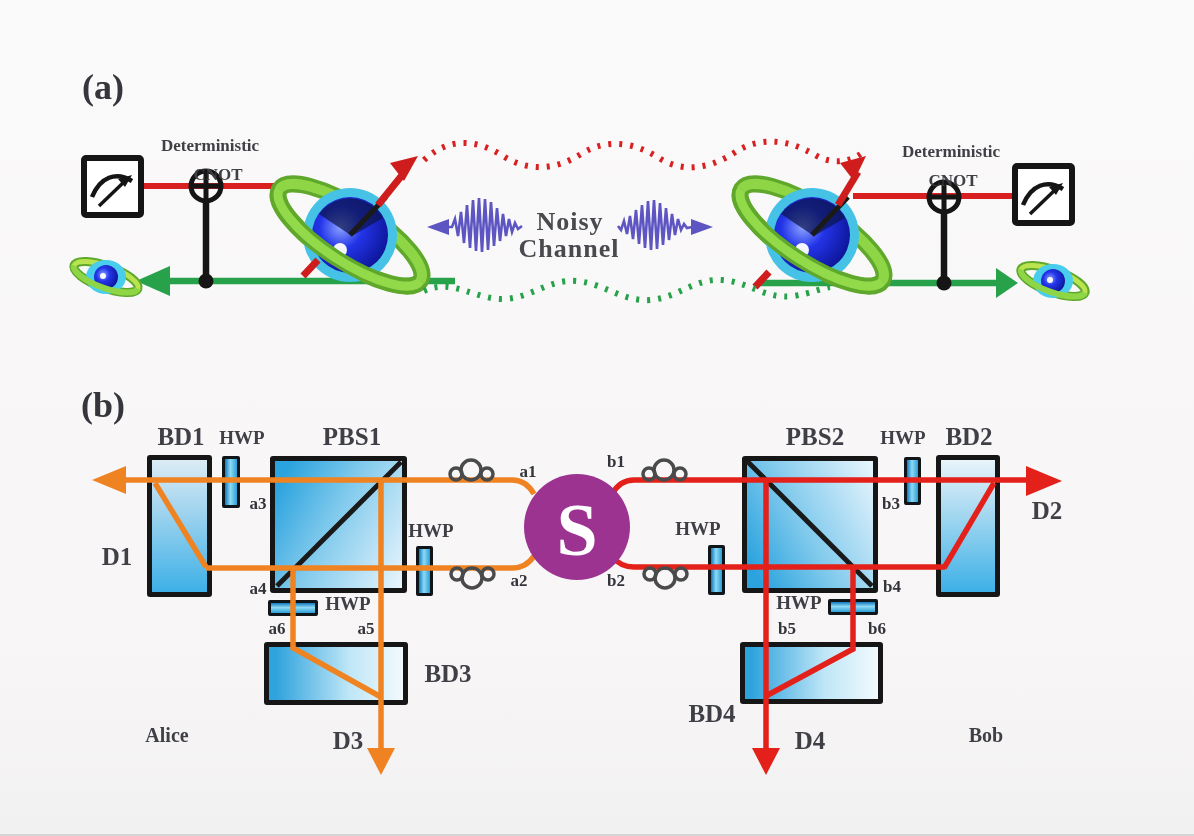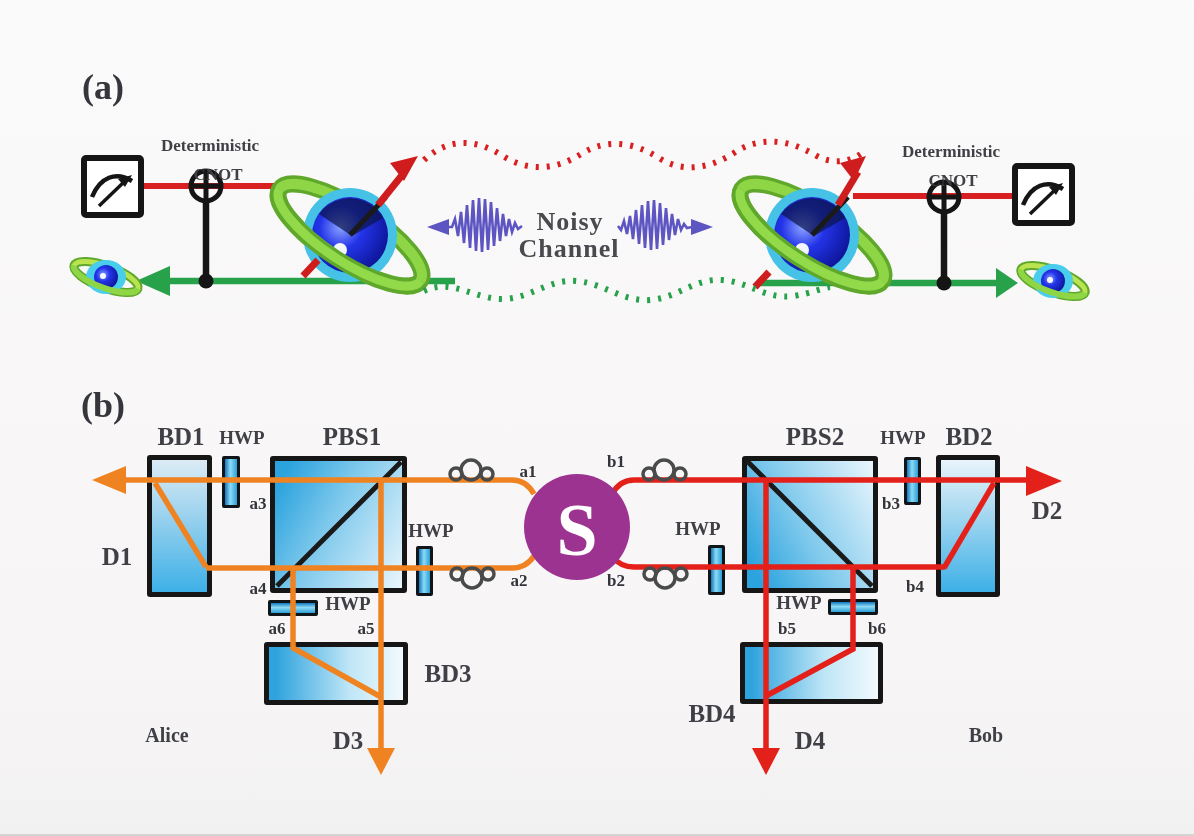--- a/index.html
+++ b/index.html
@@ -225,21 +225,21 @@
 
   <div class="lbl big" style="left:117px;top:522px;margin-top:21px;">D1</div>
   <div class="lbl big" style="left:1047px;top:497px;">D2</div>
   <div class="lbl mode" style="left:258px;top:494px;">a3</div>
   <div class="lbl mode" style="left:258px;top:579px;text-align:center;">a4</div>
   <div class="lbl mode" style="left:520px;top:462px;margin-left:8px;">a1</div>
   <div class="lbl mode" style="left:519px;top:571px;">a2</div>
   <div class="lbl mode" style="left:616px;top:452px;">b1</div>
   <div class="lbl mode" style="left:616px;top:571px;">b2</div>
   <div class="lbl mode" style="left:891px;top:494px;">b3</div>
-  <div class="lbl mode" style="left:915px;top:577px;">b4</div>
+  <div class="lbl mode" style="left:892px;top:577px;">b4</div>
   <div class="lbl sm" style="left:431px;top:520px;">HWP</div>
   <div class="lbl sm" style="left:698px;top:518px;">HWP</div>
   <div class="lbl sm" style="left:348px;top:593px;">HWP</div>
   <div class="lbl sm" style="left:799px;top:592px;">HWP</div>
   <div class="lbl mode" style="left:277px;top:619px;">a6</div>
   <div class="lbl mode" style="left:366px;top:619px;">a5</div>
   <div class="lbl mode" style="left:787px;top:619px;text-align:right;">b5</div>
   <div class="lbl mode" style="left:877px;top:619px;">b6</div>
   <div class="lbl big" style="left:448px;top:660px;">BD3</div>
   <div class="lbl big" style="left:712px;top:660px;margin-top:40px;">BD4</div>

